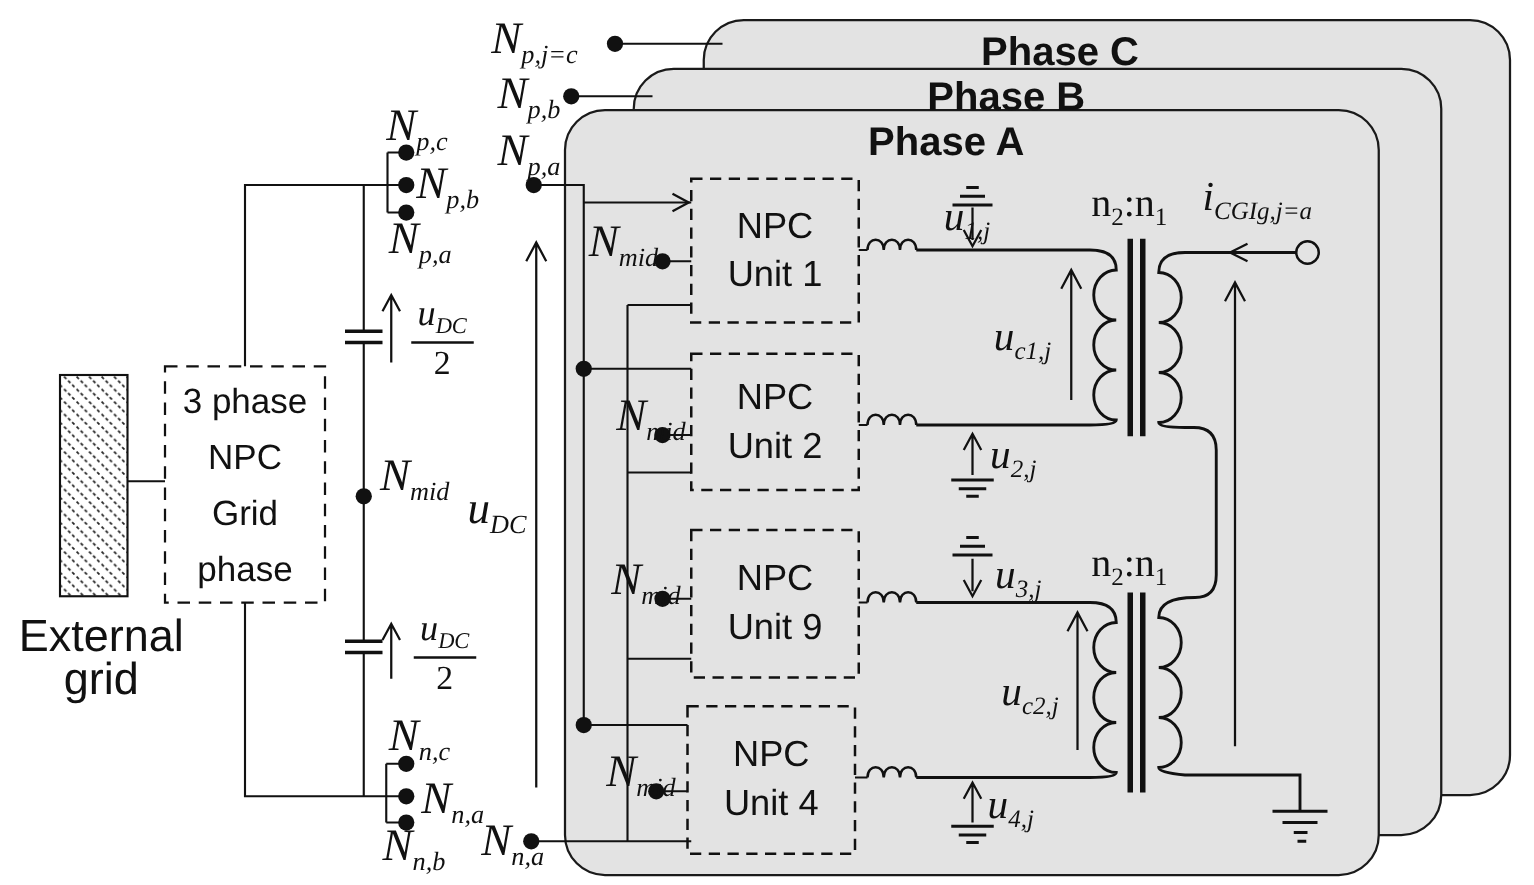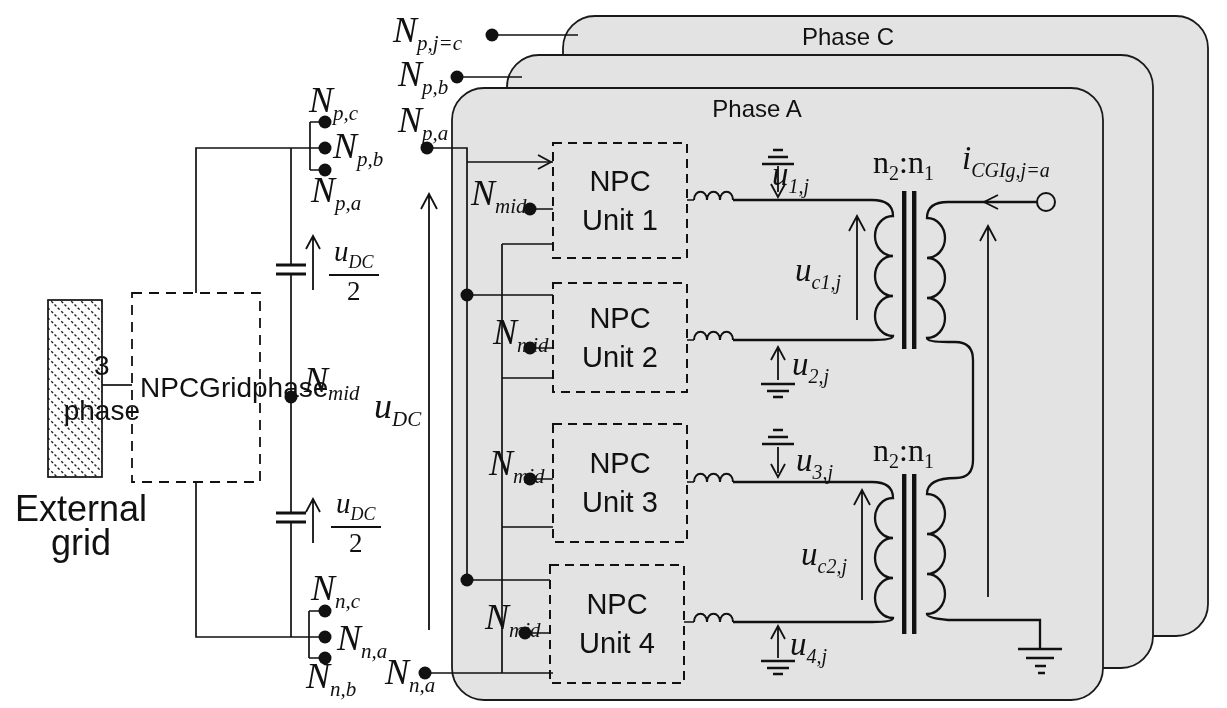--- a/index.html
+++ b/index.html
@@ -6,24 +6,24 @@
   .stage{position:relative;width:1227px;height:708px;background:#ffffff;overflow:hidden;
          font-family:"Liberation Sans",sans-serif;color:#111;}
   .stage svg{position:absolute;left:0;top:0;}
   .lbl{position:absolute;white-space:nowrap;}
   .math{font-family:"Liberation Serif",serif;font-style:italic;font-size:36px;line-height:1;}
   .math sub{font-size:21px;font-style:italic;line-height:1;}
   .math-sm{font-family:"Liberation Serif",serif;font-style:italic;font-size:33px;line-height:1;}
   .math-sm sub{font-size:20px;font-style:italic;line-height:1;}
   .ratio{font-family:"Liberation Serif",serif;font-style:normal;font-size:32px;line-height:1;}
   .ratio sub{font-size:20px;line-height:1;}
-  .ptitle{position:absolute;width:150px;text-align:center;font-size:24px;line-height:1.1;}
+  .ptitle{position:absolute;width:150px;text-align:center;font-size:32px;line-height:1.1;font-weight:bold;}
   .ubox{position:absolute;display:flex;flex-direction:column;align-items:center;justify-content:center;
         text-align:center;font-size:29px;line-height:39px;}
-  .gbox{position:absolute;display:flex;align-items:center;justify-content:center;
+  .gbox{position:absolute;display:flex;flex-direction:column;justify-content:center;
         text-align:center;font-size:28px;line-height:45px;}
   .egrid{position:absolute;text-align:center;font-size:36px;line-height:34px;}
   .frac{position:absolute;text-align:center;font-family:"Liberation Serif",serif;}
   .fnum{font-size:29px;font-style:italic;border-bottom:2.5px solid #111;padding:0 5px 1px 5px;line-height:1.1;}
   .fnum sub{font-size:18px;}
   .fden{font-size:27px;line-height:1.15;}
 </style>
 </head>
 <body>
 
@@ -138,20 +138,21 @@
     <circle cx="467" cy="295" r="6.5"></circle>
     <circle cx="467" cy="580" r="6.5"></circle>
     <circle cx="530" cy="209" r="6.5"></circle>
     <circle cx="530" cy="348" r="6.5"></circle>
     <circle cx="530" cy="479" r="6.5"></circle>
     <circle cx="525" cy="633" r="6.5"></circle>
   </g>
 </svg>
 
 <div class="ptitle" style="left:773px;top:24px">Phase C</div>
+<div class="ptitle" style="left:730px;top:60px">Phase B</div>
 <div class="ptitle" style="left:682px;top:96px">Phase A</div>
 
 <div class="egrid lbl" style="left:10px;top:492px;width:142px">
   <div>External</div>
   <div>grid</div>
 </div>
 <div class="gbox" style="left:132px;top:293px;width:128px;height:189px">
   <div>3 phase</div>
   <div>NPC</div>
   <div>Grid</div>
@@ -161,21 +162,21 @@
 <div class="ubox" style="left:553px;top:143px;width:134px;height:115px">
   <div>NPC</div>
       <div>Unit 1</div>
     </div>
 <div class="ubox" style="left:553px;top:283px;width:134px;height:109px">
   <div>NPC</div>
       <div>Unit 2</div>
     </div>
 <div class="ubox" style="left:553px;top:424px;width:134px;height:118px">
   <div>NPC</div>
-      <div>Unit 3</div>
+      <div>Unit 9</div>
     </div>
 <div class="ubox" style="left:550px;top:565px;width:134px;height:118px">
   <div>NPC</div>
       <div>Unit 4</div>
     </div>
 
 <div class="lbl math" style="left:393px;top:12px"><span>N</span><sub>p,j=c</sub></div>
 <div class="lbl math" style="left:398px;top:56px"><span>N</span><sub>p,b</sub></div>
 <div class="lbl math" style="left:398px;top:102px"><span>N</span><sub>p,a</sub></div>
 <div class="lbl math" style="left:309px;top:82px"><span>N</span><sub>p,c</sub></div>
@@ -195,21 +196,21 @@
 
 <div class="frac" style="left:329px;top:236px">
   <div class="fnum"><span>u</span><sub>DC</sub></div>
   <div class="fden">2</div>
 </div>
 <div class="frac" style="left:331px;top:488px">
   <div class="fnum"><span>u</span><sub>DC</sub></div>
   <div class="fden">2</div>
 </div>
 
-<div class="lbl math-sm" style="left:772px;top:158px"><span>u</span><sub>1,j</sub></div>
+<div class="lbl math-sm" style="left:755px;top:158px"><span>u</span><sub>1,j</sub></div>
 <div class="lbl math-sm" style="left:792px;top:348px"><span>u</span><sub>2,j</sub></div>
 <div class="lbl math-sm" style="left:796px;top:444px"><span>u</span><sub>3,j</sub></div>
 <div class="lbl math-sm" style="left:790px;top:628px"><span>u</span><sub>4,j</sub></div>
 <div class="lbl math-sm" style="left:795px;top:254px"><span>u</span><sub>c1,j</sub></div>
 <div class="lbl math-sm" style="left:801px;top:538px"><span>u</span><sub>c2,j</sub></div>
 <div class="lbl math-sm" style="left:962px;top:142px"><span>i</span><sub>CGIg,j=a</sub></div>
 
 <div class="lbl ratio" style="left:873px;top:146px"><span>n</span><sub>2</sub><span>:</span><span>n</span><sub>1</sub></div>
 <div class="lbl ratio" style="left:873px;top:434px"><span>n</span><sub>2</sub><span>:</span><span>n</span><sub>1</sub></div>
 

